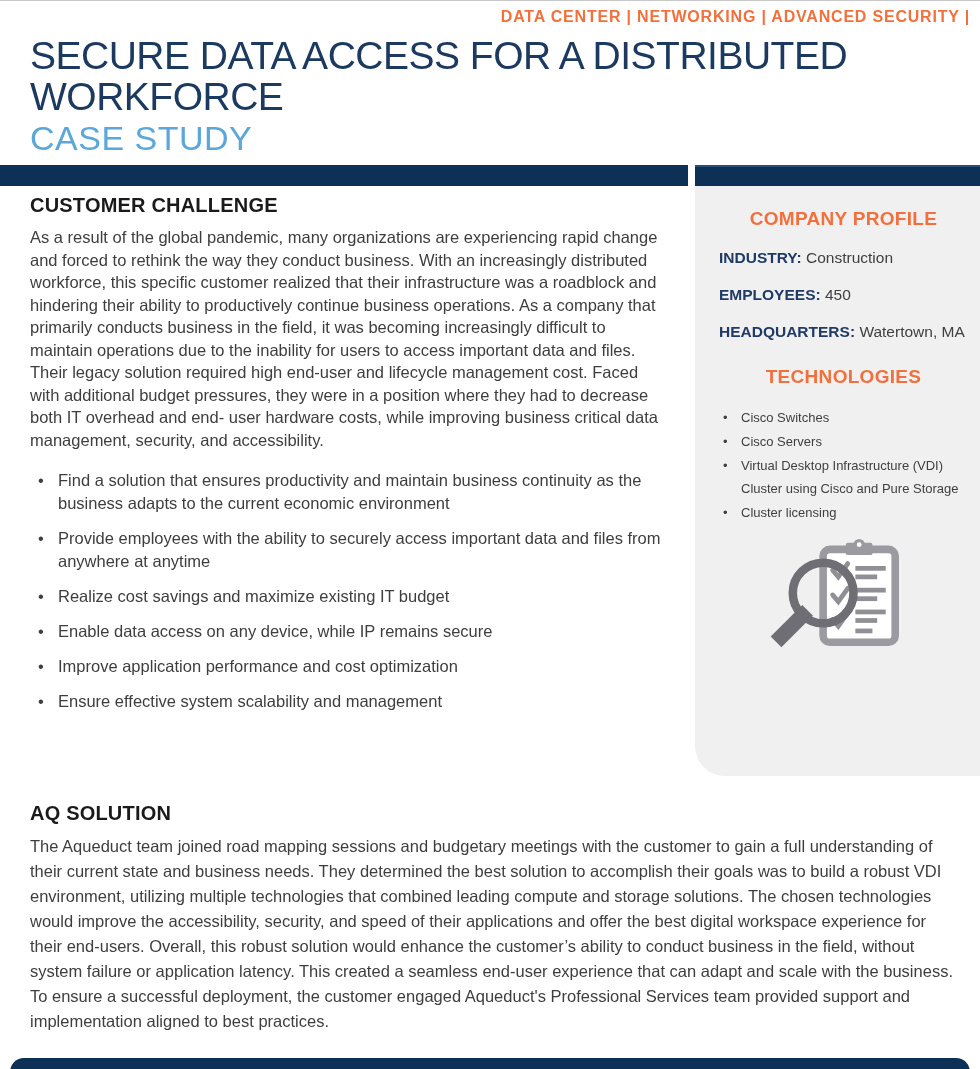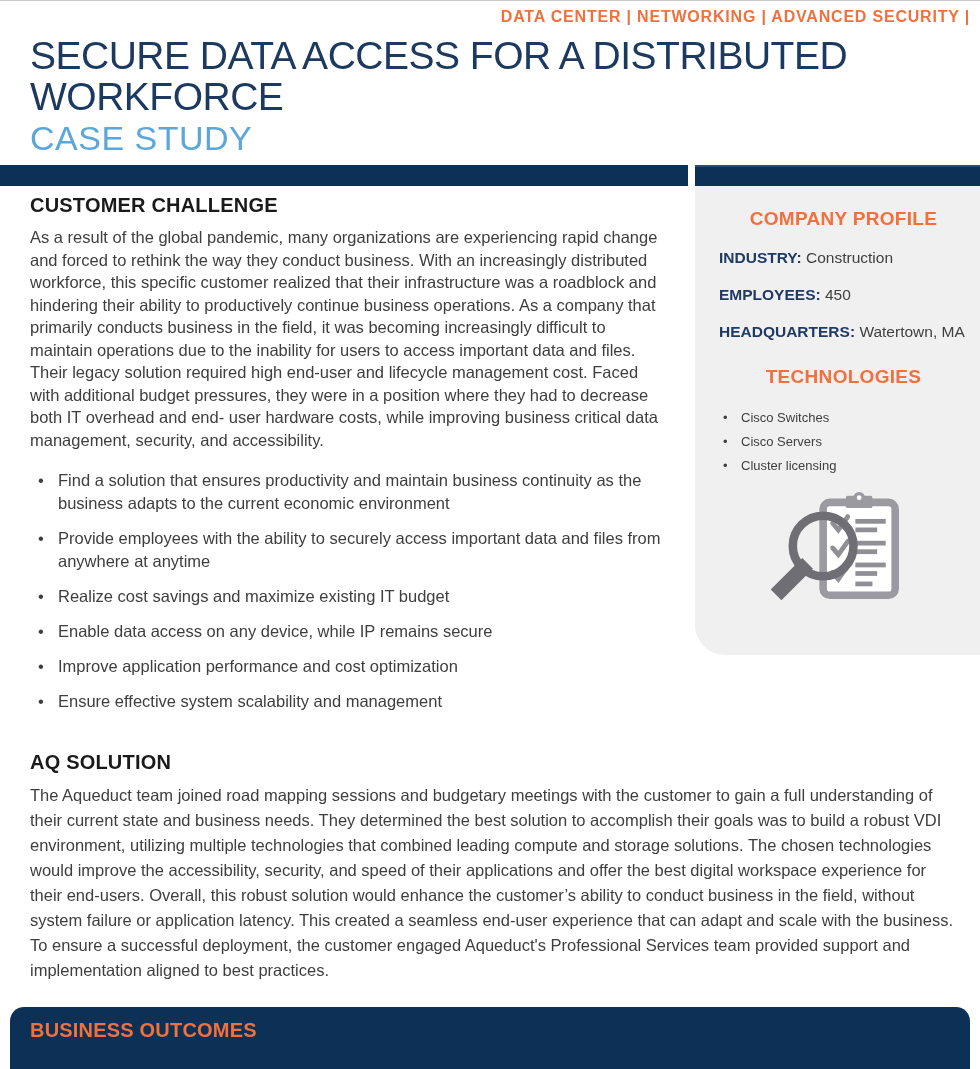--- a/index.html
+++ b/index.html
@@ -77,21 +77,21 @@
   }
   ul.goal-list li::before {
     content: "\2022";
     position: absolute; left: 8px; top: 0;
     color: #3e3e3e;
   }
 
   
   .sidebar {
     width: 285px;
-    height: 469px;
+    height: 590px;
     background: #f0f0f1;
     border-radius: 0 0 0 30px;
     padding: 22px 12px 0 24px;
   }
   .sidebar h3 {
     text-align: center;
     color: #f2703c;
     font-size: 19px;
     font-weight: 700;
     letter-spacing: 0.3px;
@@ -189,20 +189,21 @@
     <div class="profile-field">
       <span class="label">HEADQUARTERS:</span>
       <span class="value">Watertown, MA</span>
     </div>
 
     <div class="tech-section">
       <h3>TECHNOLOGIES</h3>
       <ul class="tech-list">
         <li>Cisco Switches</li>
         <li>Cisco Servers</li>
+        <li>Virtual Desktop Infrastructure (VDI) Cluster using Cisco and Pure Storage</li>
         <li>Cluster licensing</li>
       </ul>
     </div>
 
     <div class="sidebar-icon-wrap">
       <span>
         <svg width="152" height="110" viewBox="0 0 160 116" xmlns="http://www.w3.org/2000/svg" aria-hidden="true">
 
           <rect x="58" y="12" width="76" height="98" rx="7" fill="#ffffff" stroke="#9a9aa0" stroke-width="8"></rect>
 

